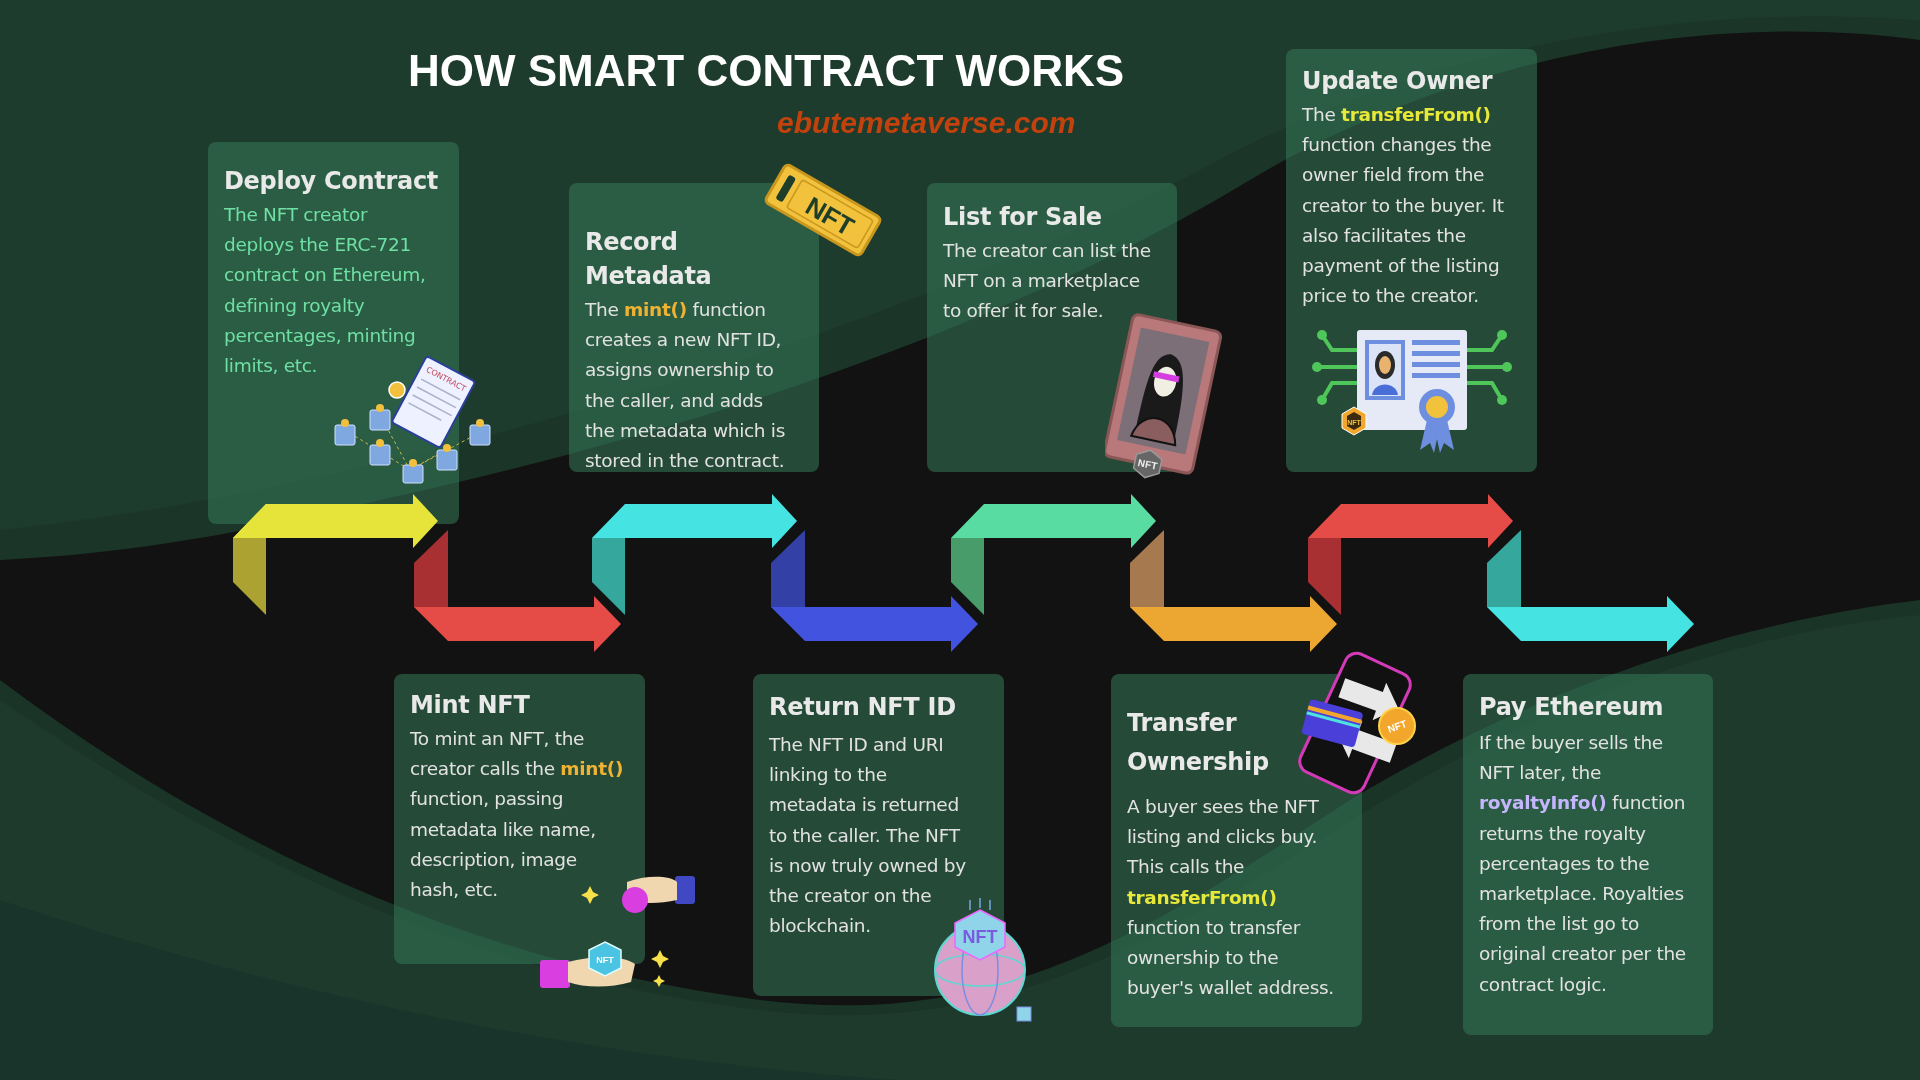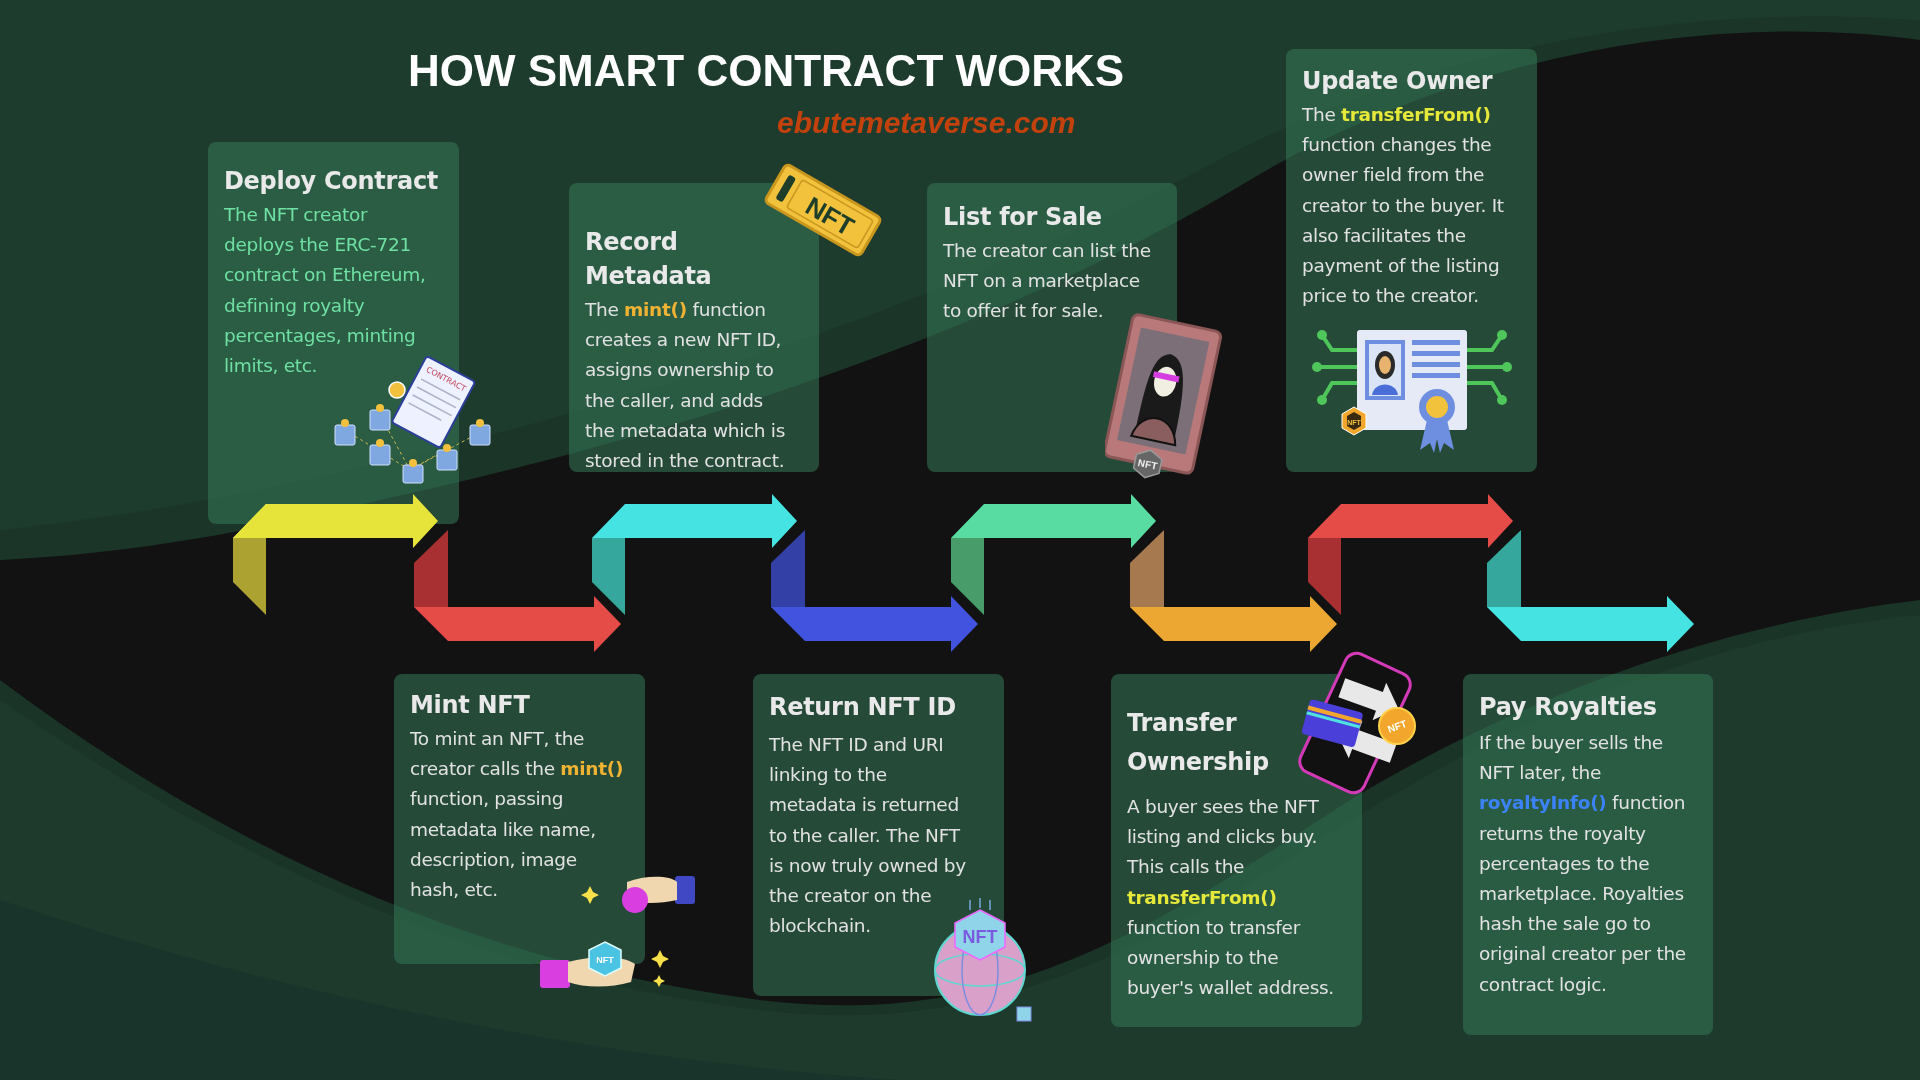--- a/index.html
+++ b/index.html
@@ -7,21 +7,21 @@
   body { position: relative; font-family: "DejaVu Sans", sans-serif; }
   #bg { position: absolute; left: 0; top: 0; width: 1920px; height: 1080px; z-index: 0; }
   .title { position: absolute; left: 408px; top: 46px; font-family: "Liberation Sans", sans-serif; font-weight: 700; font-size: 44px; color: #ffffff; letter-spacing: 0px; white-space: nowrap; z-index: 3; text-align: right; }
   .subtitle { position: absolute; left: 777px; top: 106px; font-family: "Liberation Sans", sans-serif; font-weight: 700; font-size: 30px; color: #c2410c; white-space: nowrap; z-index: 3; font-style: italic; }
   .card { position: absolute; background: rgba(52, 120, 88, 0.55); border-radius: 8px; padding: 22px 16px 14px 16px; z-index: 2; }
   .card h3 { font-family: "DejaVu Sans", sans-serif; font-weight: 700; font-size: 24px; color: #e9e9e9; line-height: 34px; margin-bottom: 2px; letter-spacing: -0.3px; }
   .card p { font-family: "DejaVu Sans", sans-serif; font-size: 18.5px; line-height: 30.2px; color: #e2e2e2; letter-spacing: -0.3px; }
   .card p.green { color: #6fe0a3; }
   .hl-orange { color: #f0b233; font-weight: 700; }
   .hl-yellow { color: #e6e83a; font-weight: 700; }
-  .hl-olive { color: #3b82f6; font-weight: 700; }
+  .hl-olive { color: #c4b5fd; font-weight: 700; }
   .illus { position: absolute; z-index: 4; }
   .step { position: absolute; z-index: 3; }
   .step-label { position: absolute; font-family: "Liberation Sans", sans-serif; font-weight: 700; font-size: 24px; color: #111; white-space: nowrap; }
 </style>
 </head>
 <body>
 
 <svg id="bg" viewBox="0 0 1920 1080" width="1920" height="1080">
   <rect x="0" y="0" width="1920" height="1080" fill="#121212"></rect>
 
@@ -247,29 +247,29 @@
   <g transform="rotate(15 50 75)">
     <rect x="20" y="58" width="55" height="36" rx="4" fill="#4a3fd8"></rect>
     <rect x="20" y="65" width="55" height="4" fill="#f2a72c"></rect>
     <rect x="20" y="71" width="55" height="3" fill="#4fe0e0"></rect>
   </g>
   <circle cx="112" cy="78" r="18" fill="#f2a72c" stroke="#ffd24a" stroke-width="2"></circle>
   <text x="112" y="82" font-size="10" fill="#fff" text-anchor="middle" font-family="Liberation Sans, sans-serif" font-weight="bold" transform="rotate(-20 112 78)">NFT</text>
 </svg>
 
 <div class="card" style="left:1463px; top:674px; width:250px; height:361px; padding-top:16px;">
-  <h3 style="margin-bottom:4px;">Pay Royalties</h3>
+  <h3 style="margin-bottom:4px;">Pay Ethereum</h3>
   <p>
     <span>If the buyer sells the</span><br>
     <span>NFT later, the</span><br>
     <span class="hl-olive">royaltyInfo()</span><span> function</span><br>
     <span>returns the royalty</span><br>
     <span>percentages to the</span><br>
     <span>marketplace. Royalties</span><br>
-    <span>hash the sale go to</span><br>
+    <span>from the list go to</span><br>
     <span>original creator per the</span><br>
     <span>contract logic.</span>
   </p>
 </div>
 
 <svg class="step" style="left:233px; top:494px;" width="206" height="122" viewBox="0 0 206 122">
   <polygon points="0,44 0,88 33,121 33,44" fill="#aba231"></polygon>
   <polygon points="0,44 33,10 180,10 180,0 205,27 180,54 180,44" fill="#e6e43a"></polygon>
   <polygon points="0,44 33,10 33,44" fill="#e6e43a"></polygon>
 </svg>

